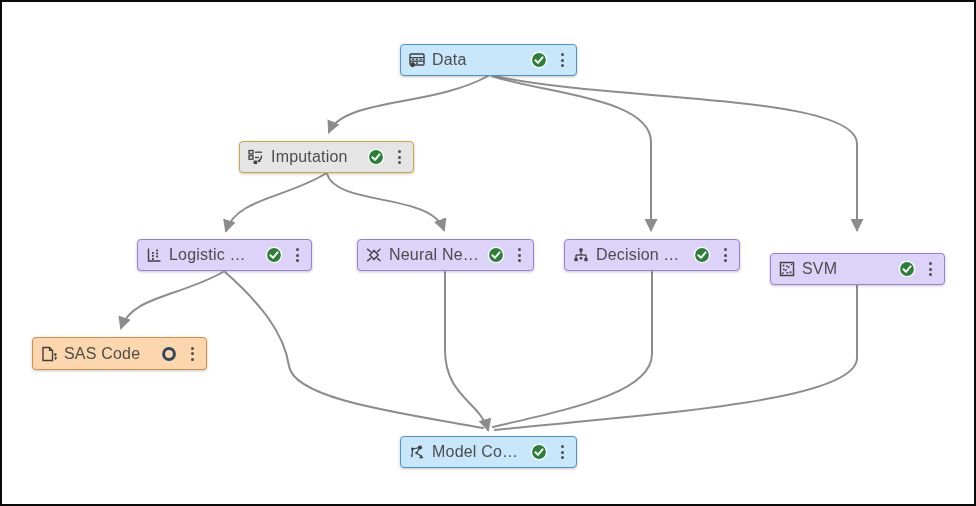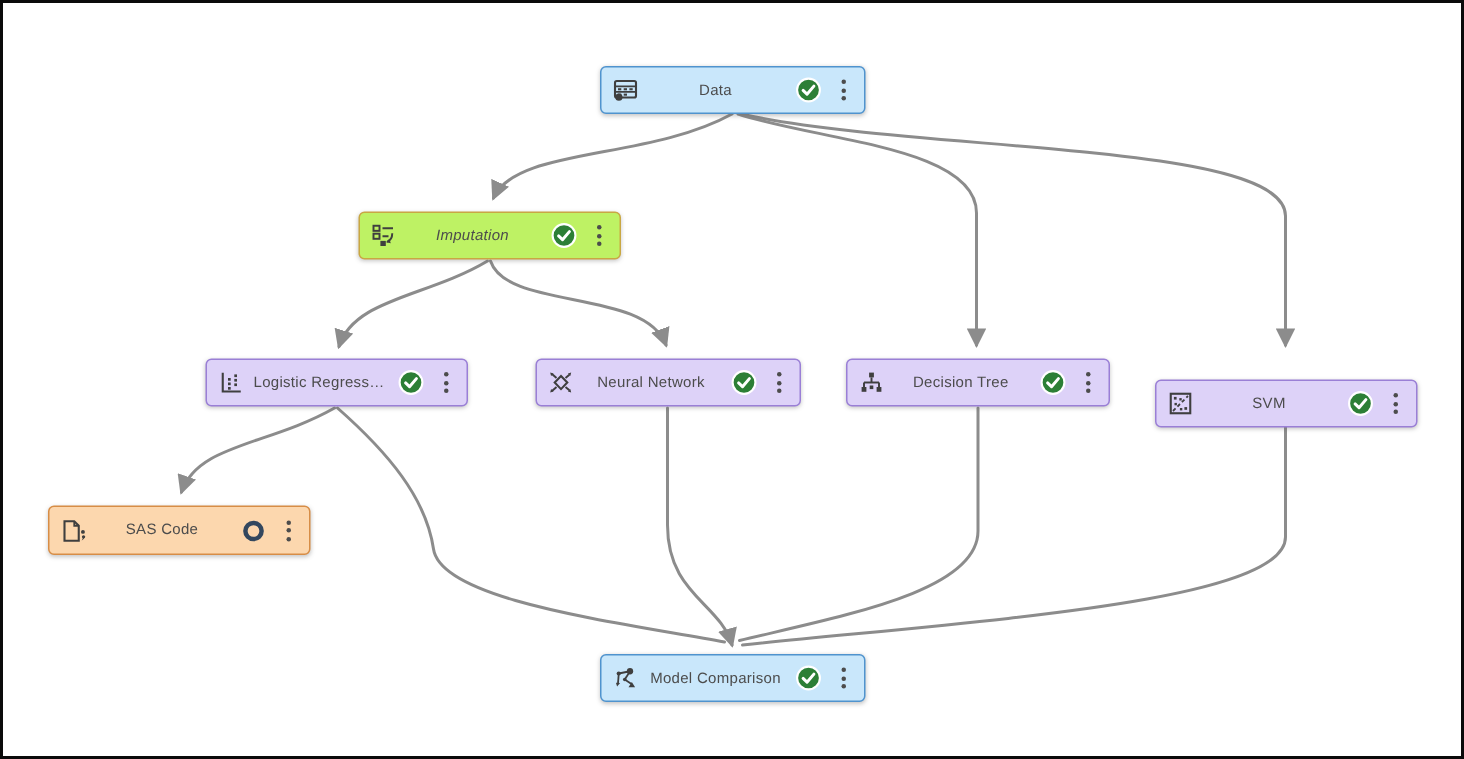--- a/index.html
+++ b/index.html
@@ -27,40 +27,39 @@
     align-items: center;
     gap: 6px;
     padding: 0 7px;
     border-radius: 4px;
     border: 1.6px solid;
     box-shadow: 0 1px 3px rgba(90,90,90,0.35);
     cursor: pointer;
   }
   .node .label {
     flex: 1;
-    font-size: 10px;
+    font-size: 16px;
     color: #4c4c4c;
     white-space: nowrap;
     overflow: hidden;
     text-overflow: ellipsis;
     letter-spacing: 0.2px;
-    text-align: center;
   }
   .node .nicon { flex: 0 0 auto; display: flex; align-items: center; }
   .node .status { flex: 0 0 auto; display: flex; align-items: center; margin-left: 2px; }
   .kebab {
     flex: 0 0 auto;
     display: flex; flex-direction: column; gap: 2.5px;
     padding: 3px 5px 3px 7px;
     cursor: pointer;
   }
   .kebab i { width: 3px; height: 3px; border-radius: 50%; background: #4c4c4c; display: block; }
 
   .node.blue   { background: #c9e7fb; border-color: #4f93ce; }
-  .node.yellow { background: #bef264; border-color: #c9a743; font-style: italic; }
+  .node.yellow { background: #e5e5e5; border-color: #c9a743; }
   .node.purple { background: #ddd2f8; border-color: #9a7fd6; }
   .node.orange { background: #fcd7ae; border-color: #d78d46; }
 
   .n-data      { left: 398px; top: 42px;  width: 177px; }
   .n-imp       { left: 237px; top: 139px; width: 175px; }
   .n-logreg    { left: 135px; top: 237px; width: 175px; }
   .n-neural    { left: 355px; top: 237px; width: 177px; }
   .n-dtree     { left: 562px; top: 237px; width: 176px; }
   .n-svm       { left: 768px; top: 251px; width: 175px; }
   .n-sascode   { left: 30px;  top: 335px; width: 175px; height: 33px; }

